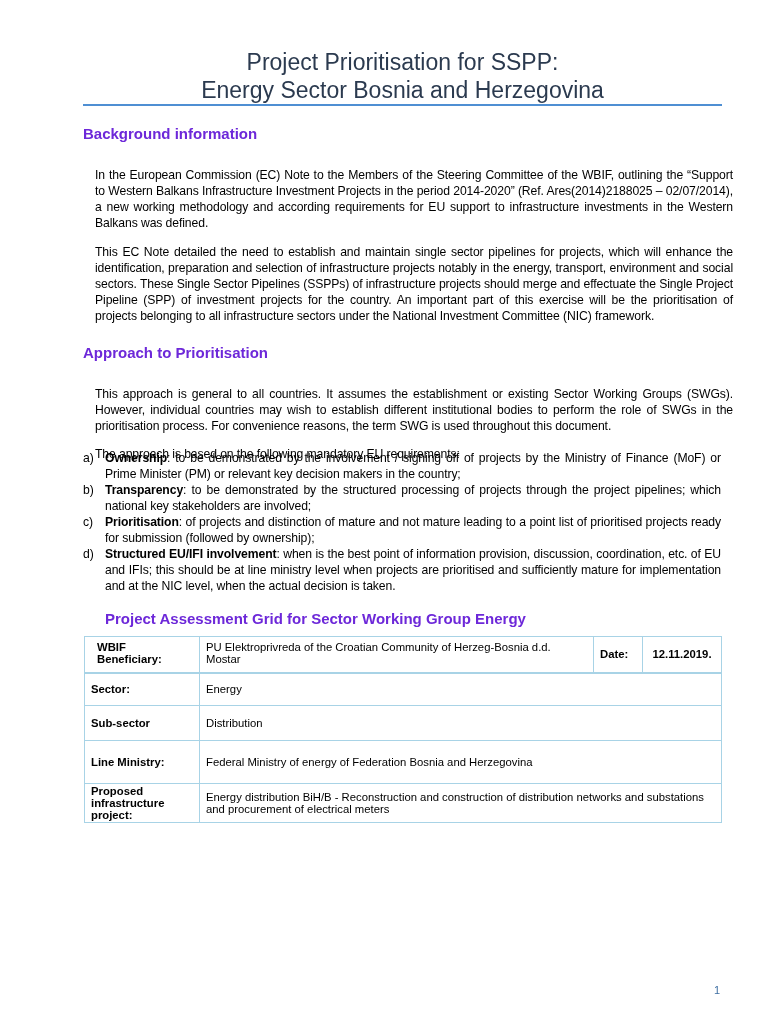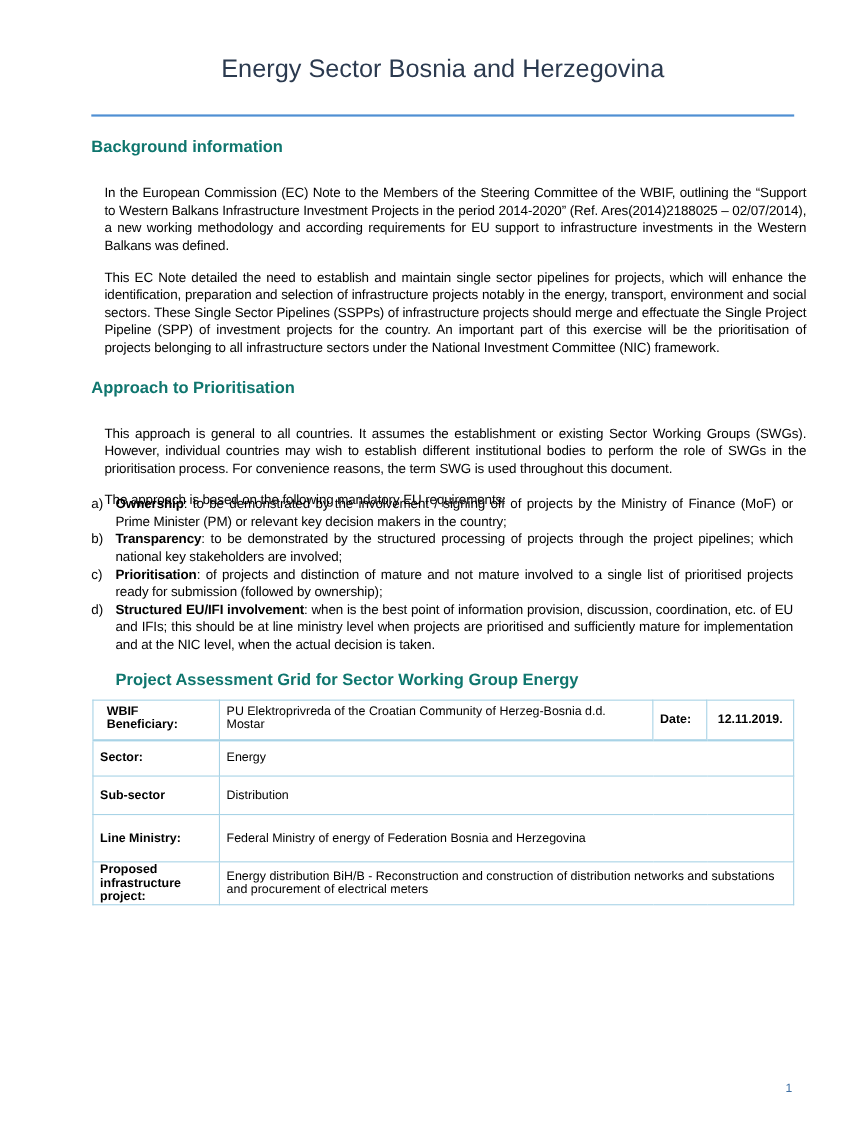--- a/index.html
+++ b/index.html
@@ -2,62 +2,63 @@
 <html><head>
 <meta charset="utf-8">
 <style>
   html, body { margin: 0; padding: 0; background: #ffffff; }
   body { width: 768px; height: 1024px; position: relative; overflow: hidden;
          font-family: "Liberation Sans", sans-serif; color: #000; }
   .page { position: absolute; left: 0; top: 0; width: 768px; height: 1024px; }
   .title-block { position: absolute; left: 83px; width: 639px; top: 48px; text-align: center;
                  color: #2b3a4f; font-size: 23px; line-height: 28px; }
   .title-rule { position: absolute; left: 83px; width: 639px; top: 104px; height: 2px; background: #4f8fd3; }
-  h2 { position: absolute; left: 83px; margin: 0; color: #0f766e; font-size: 15px; font-weight: bold; }
+  h2 { position: absolute; left: 83px; margin: 0; color: #6d28d9; font-size: 15px; font-weight: bold; }
   p.body { position: absolute; left: 83px; width: 638px; margin: 12px; font-size: 12.2px; line-height: 16px;
            text-align: justify; letter-spacing: -0.1px; }
   .req-list { position: absolute; left: 83px; width: 638px; top: 450px; margin: 0; padding: 0; list-style: none;
               font-size: 12.2px; line-height: 16px; letter-spacing: -0.1px; }
   .req-list li { position: relative; padding-left: 22px; text-align: justify; margin: 0; }
   .req-list .marker { position: absolute; left: 0; top: 0; }
   .req-list b { font-weight: bold; }
   table.grid { position: absolute; left: 84px; top: 636px; width: 638px; border-collapse: collapse;
                font-size: 11.3px; }
   table.grid td { border: 1px solid #a8d3e6; padding: 4px 6px; vertical-align: middle; line-height: 12px; }
   table.grid td.lbl { font-weight: bold; width: 96px; }
   table.grid tr.r-top td { border-bottom: 2px solid #a8d3e6; }
   .page-num { position: absolute; left: 714px; top: 984px; font-size: 11px; color: #3e6fa3; }
 </style>
 </head>
 <body>
 
 <div class="page">
 
   <div class="title-block">
+    <div>Project Prioritisation for SSPP:</div>
     <div>Energy Sector Bosnia and Herzegovina</div>
   </div>
   <div class="title-rule"></div>
 
   <h2 style="top:125px;">Background information</h2>
   <p class="body" style="top:155px;">In the European Commission (EC) Note to the Members of the Steering Committee of the WBIF, outlining the “Support to Western Balkans Infrastructure Investment Projects in the period 2014-2020” (Ref. Ares(2014)2188025 – 02/07/2014), a new working methodology and according requirements for EU support to infrastructure investments in the Western Balkans was defined.</p>
   <p class="body" style="top:232px;">This EC Note detailed the need to establish and maintain single sector pipelines for projects, which will enhance the identification, preparation and selection of infrastructure projects notably in the energy, transport, environment and social sectors. These Single Sector Pipelines (SSPPs) of infrastructure projects should merge and effectuate the Single Project Pipeline (SPP) of investment projects for the country. An important part of this exercise will be the prioritisation of projects belonging to all infrastructure sectors  under the National Investment Committee (NIC) framework.</p>
 
   <h2 style="top:344px;">Approach to Prioritisation</h2>
   <p class="body" style="top:374px;">This approach is general to all countries. It assumes the establishment or existing Sector Working Groups (SWGs). However, individual countries may wish to establish different institutional bodies to perform the role of SWGs in the prioritisation process. For convenience reasons, the term SWG is used throughout this document.</p>
   <p class="body" style="top:434px;">The approach is based on the following mandatory EU requirements:</p>
 
   <ul class="req-list">
     <li>
       <span class="marker">a)</span><b>Ownership</b><span>: to be demonstrated by the involvement / signing off of projects by the Ministry of Finance (MoF) or Prime Minister (PM) or relevant key decision makers in the country;</span>
     </li>
     <li>
       <span class="marker">b)</span><b>Transparency</b><span>: to be demonstrated by the structured processing of projects through the project pipelines; which national key stakeholders are involved;</span>
     </li>
     <li>
-      <span class="marker">c)</span><b>Prioritisation</b><span>: of projects and distinction of mature and not mature involved to a single list of prioritised projects ready for submission (followed by ownership);</span>
+      <span class="marker">c)</span><b>Prioritisation</b><span>: of projects and distinction of mature and not mature leading to a point list of prioritised projects ready for submission (followed by ownership);</span>
     </li>
     <li>
       <span class="marker">d)</span><b>Structured EU/IFI involvement</b><span>: when is the best point of information provision, discussion, coordination, etc. of EU and IFIs; this should be at line ministry  level when projects are prioritised and sufficiently mature for implementation and at the NIC level, when the actual decision is taken.</span>
     </li>
   </ul>
 
   <h2 style="top:610px;margin-left:22px;">Project Assessment Grid for Sector Working Group Energy</h2>
 
   <table class="grid">
     <tbody>

